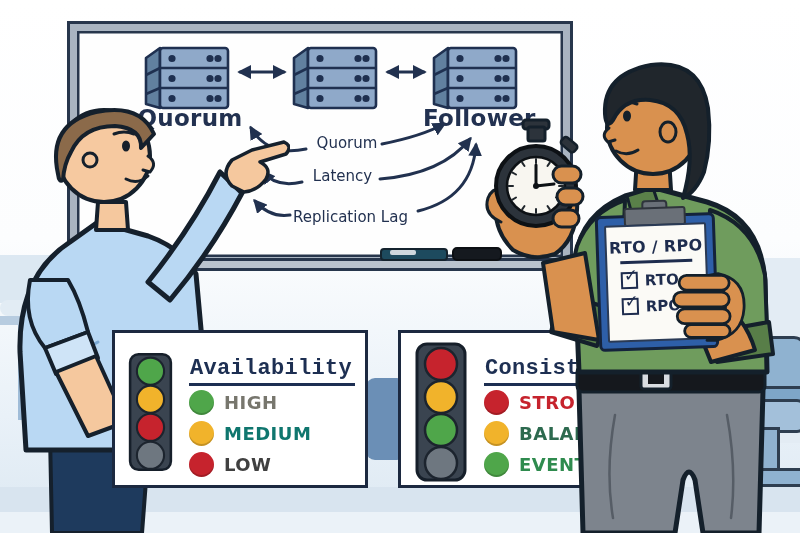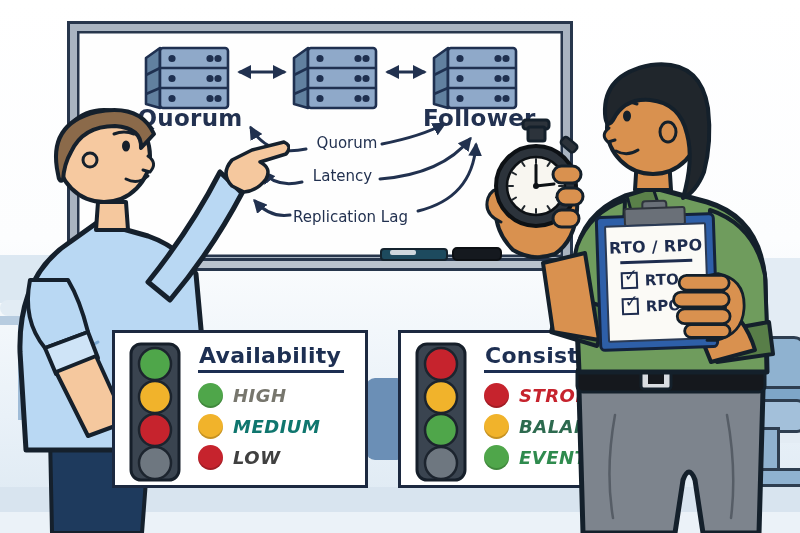--- a/index.html
+++ b/index.html
@@ -53,22 +53,22 @@
   .cb-row{display:flex;align-items:center;gap:7px;margin:8px 0 0 13px;}
   .cb-box{position:relative;width:13px;height:13px;border:2.5px solid #1e2c4e;background:#fbfaf6;}
   .cb-check{position:absolute;left:1px;top:-9px;font-size:17px;font-weight:bold;color:#1e2c4e;}
   .cb-label{font-size:15px;font-weight:bold;color:#1e2c4e;}
   
   .panel{z-index:3;box-sizing:border-box;background:#ffffff;border:3px solid #1c2940;display:flex;padding:9px 10px;}
   .panel-availability{left:112px;top:330px;width:256px;height:158px;}
   .panel-consistency{left:398px;top:330px;width:258px;height:158px;}
   .panel-right{margin-left:13px;display:flex;flex-direction:column;}
   .panel-title{align-self:flex-start;font-size:22px;font-weight:bold;color:#1d2f52;letter-spacing:.3px;
-    border-bottom:3px solid #1d2f52;padding:0 3px 2px 1px;margin-top:1px;}
-  .panel-items{margin-top:7px;font-style:italic;}
+    border-bottom:3px solid #1d2f52;padding:0 3px 2px 1px;margin-top:14px;font-family:Liberation Mono, monospace;}
+  .panel-items{margin-top:1px;}
   .p-row{display:flex;align-items:center;gap:10px;height:31px;}
   .p-dot{width:25px;height:25px;border-radius:50%;box-shadow:inset 0 -2px 0 rgba(0,0,0,.18);}
   .p-label{font-size:18px;font-weight:bold;letter-spacing:.5px;}
 </style>
 </head>
 <body>
 
 <div class="stage">
 
   <div class="abs bg0 wall-r"></div>

